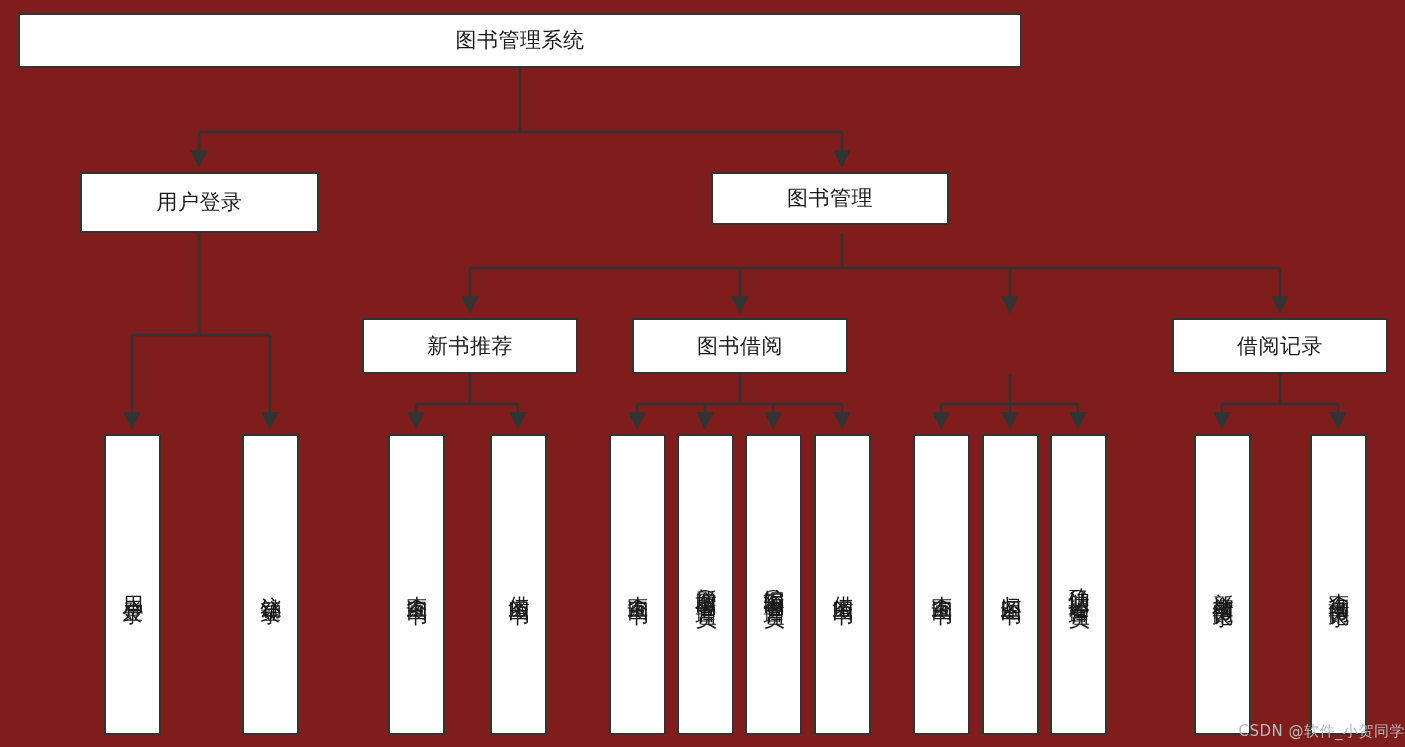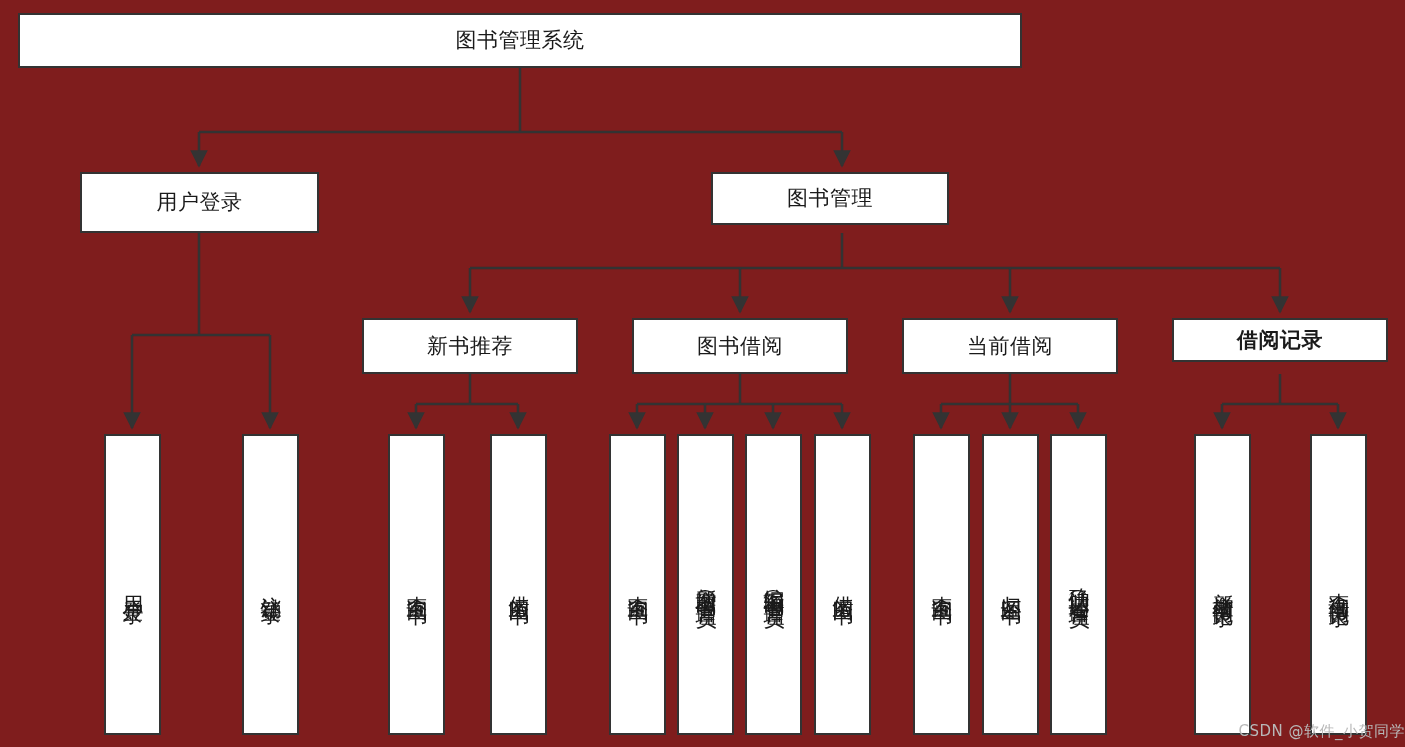--- a/index.html
+++ b/index.html
@@ -136,24 +136,21 @@
   <div class="node horiz" style="left:711px; top:172px; width:238px; height:53px;">
     <span class="node-label">图书管理</span>
   </div>
 
   <div class="node horiz" style="left:632px; top:318px; width:216px; height:56px;">
     <span class="node-label">图书借阅</span>
   </div>
   <div class="node horiz" style="left:362px; top:318px; width:216px; height:56px;">
     <span class="node-label">新书推荐</span>
   </div>
-  <div class="node horiz" style="left:902px; top:318px; width:216px; height:56px;">
-    <span class="node-label">当前借阅</span>
-  </div>
-  <div class="node horiz" style="left:1172px; top:318px; width:216px; height:44px;font-weight:bold;">
+  <div class="node horiz" style="left:1172px; top:318px; width:216px; height:56px;">
     <span class="node-label">借阅记录</span>
   </div>
 
   <div class="node vert" style="left:104px; top:434px; width:57px; height:301px;">
     <span class="node-label">用户登录</span>
   </div>
   <div class="node vert" style="left:242px; top:434px; width:57px; height:301px;">
     <span class="node-label">注销登录</span>
   </div>
 

